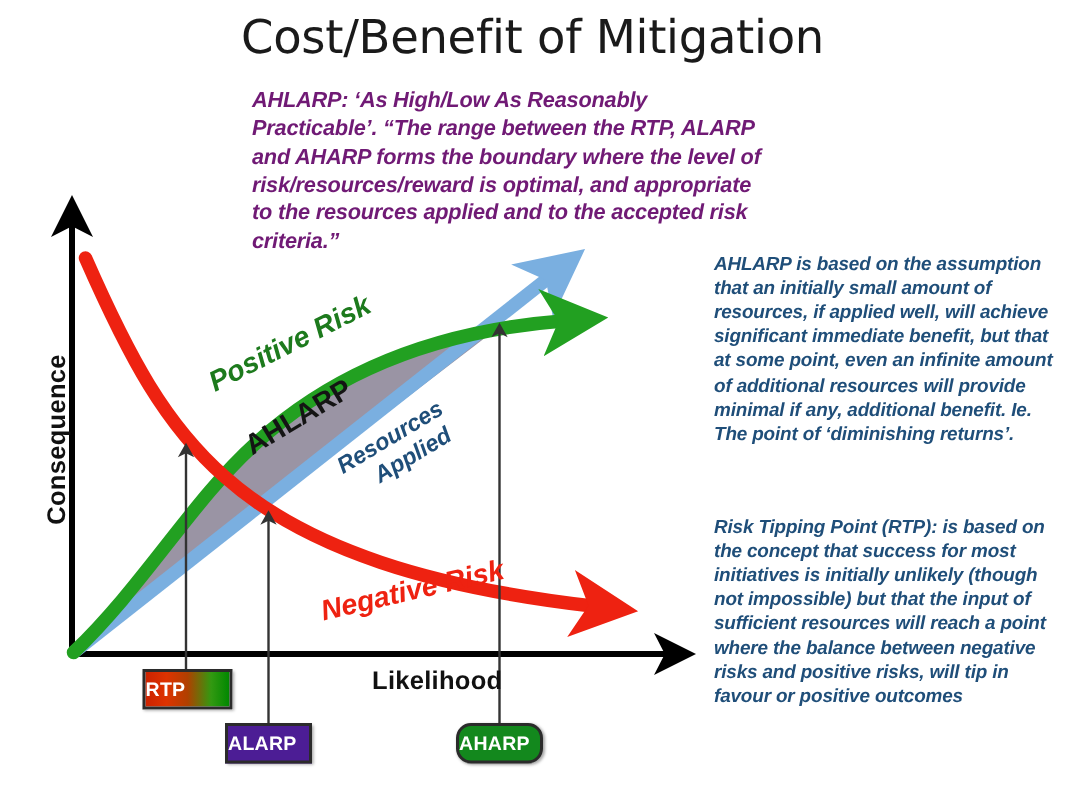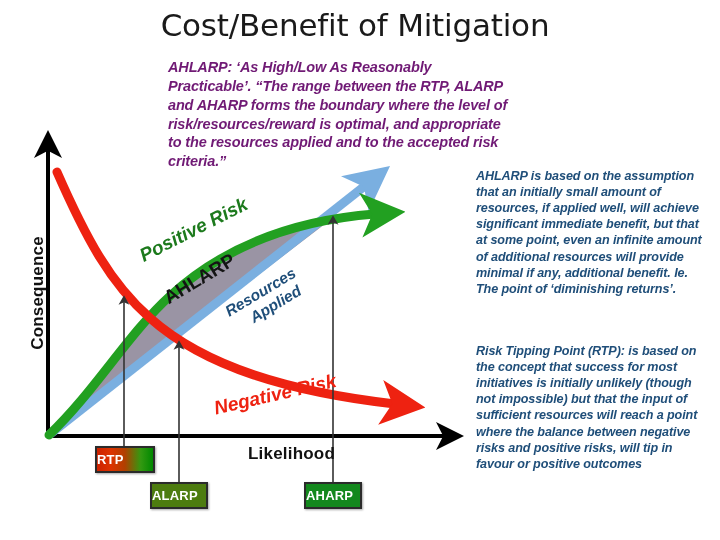--- a/index.html
+++ b/index.html
@@ -163,27 +163,28 @@
     letter-spacing: 0.2px;
     box-shadow: 1px 1px 2px rgba(0,0,0,0.35);
   }
   #box-rtp {
     left: 95px;  top: 446px;  width: 60px; height: 27px;
     background: linear-gradient(to right, #cc2200 0%, #dd3300 25%, #b04000 50%, #339911 78%, #008800 100%);
     line-height: 23px;
   }
   #box-alarp {
     left: 150px; top: 482px;  width: 58px; height: 27px;
-    background: #4d7c0f;
+    background: #4c1d95;
     line-height: 23px;
   }
   #box-aharp {
     left: 304px; top: 482px;  width: 58px; height: 27px;
     background: #13881d;
     line-height: 23px;
+    border-radius: 10px;
   }
 </style>
 </head>
 <body>
 
 <div id="slide">
 
   <div id="slide-title">Cost/Benefit of Mitigation</div>
 
   <div id="intro-text">AHLARP: ‘As High/Low As Reasonably Practicable’. “The range between the RTP, ALARP and AHARP forms the boundary where the level of risk/resources/reward is optimal, and appropriate to the resources applied and to the accepted risk criteria.”</div>

